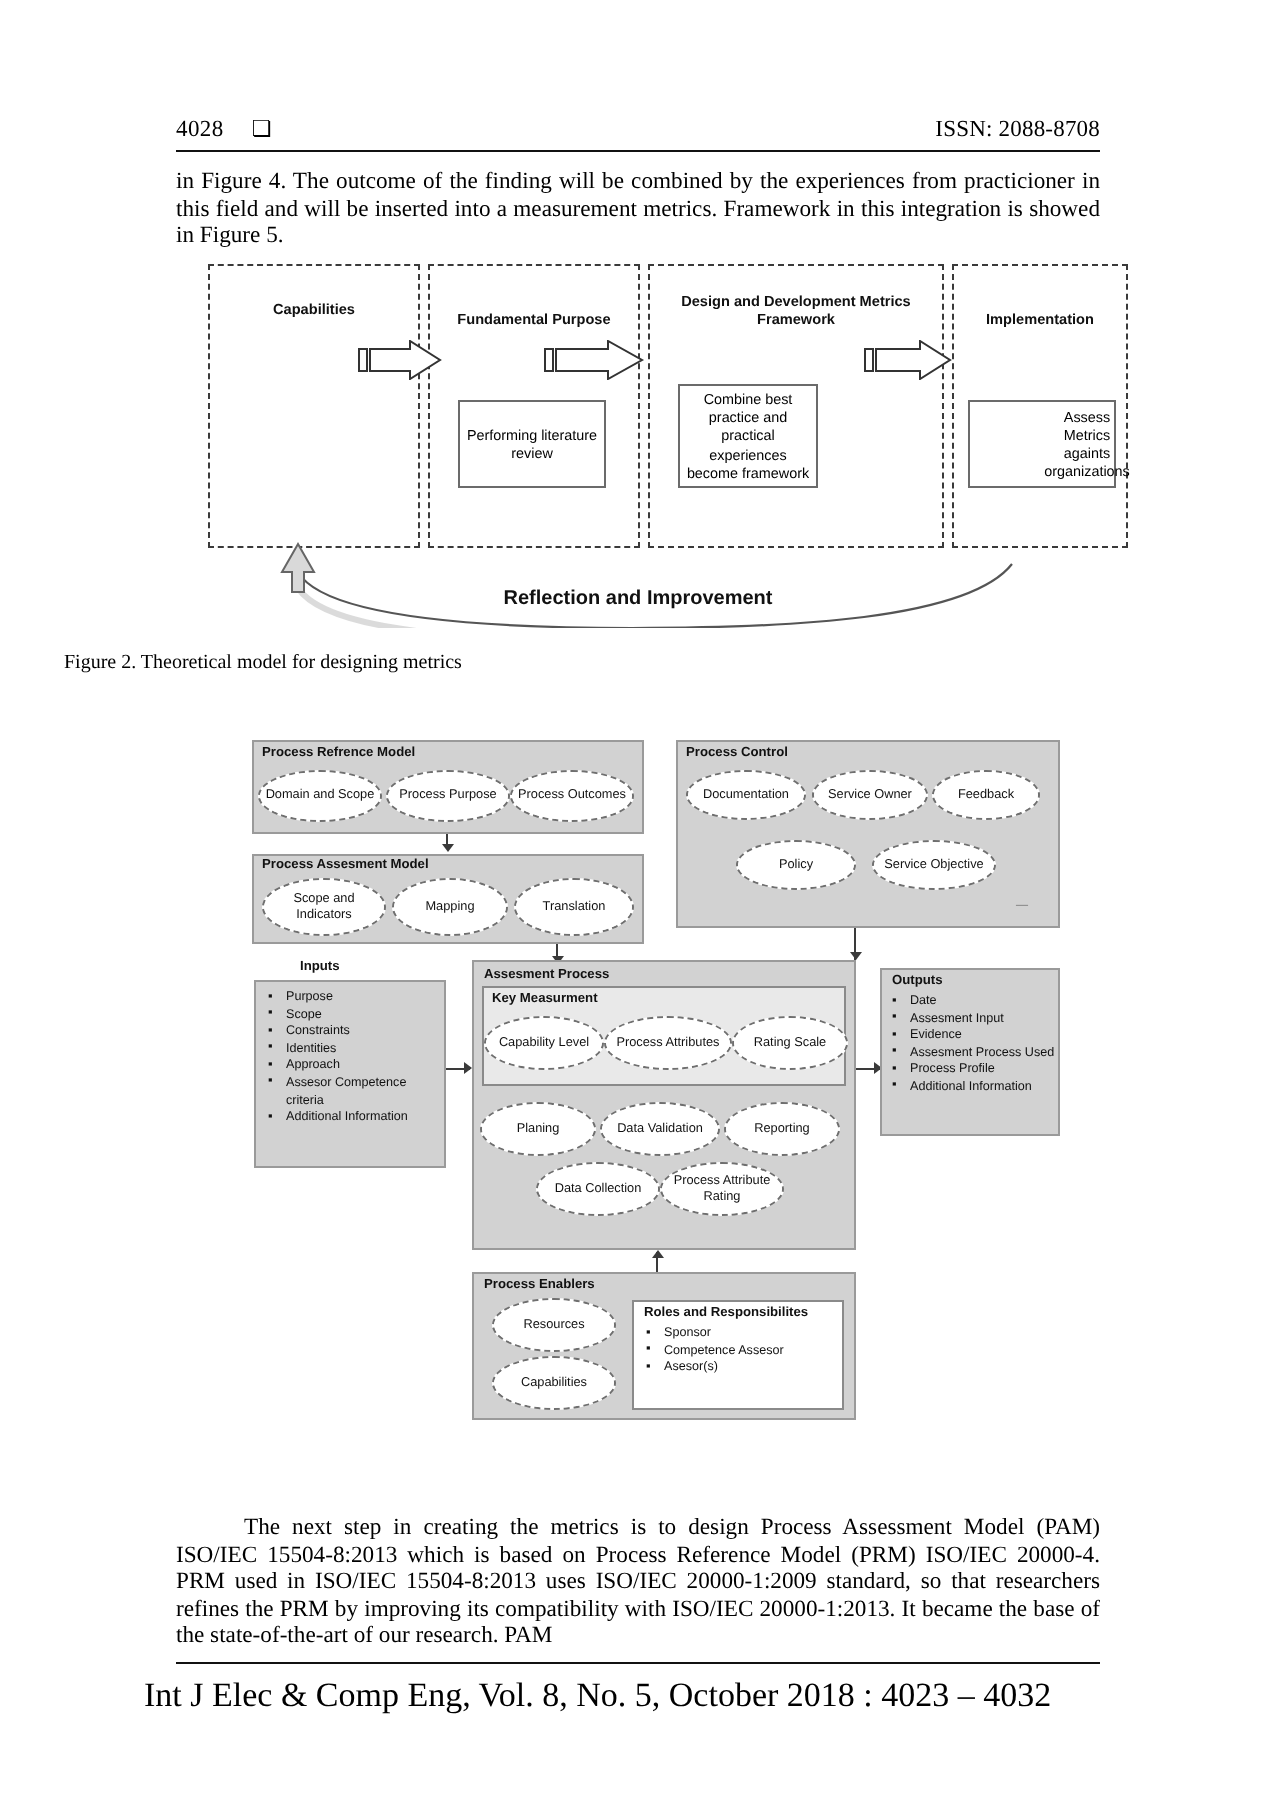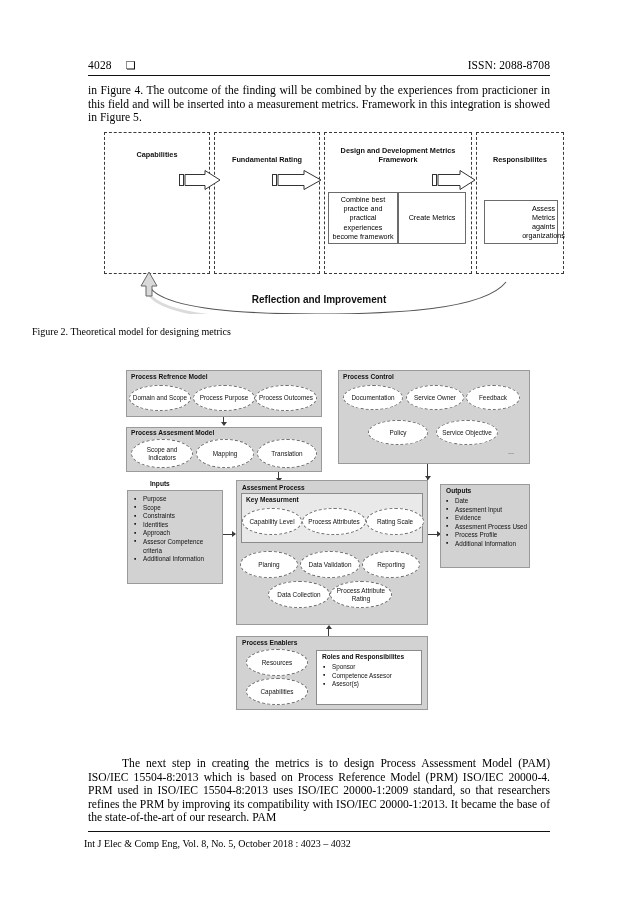--- a/index.html
+++ b/index.html
@@ -23,21 +23,21 @@
   .para{position:absolute;font-size:11.6px;line-height:13.6px;
         text-align:justify;color:#000;}
   #para-top{left:88px;top:84px;width:462px;}
   #para-bot{left:88px;top:757px;width:462px;}
   #para-bot .ind{display:inline-block;width:34px;}
 
   .caption{position:absolute;width:638px;text-align:left;font-size:10px;padding-left:32px;}
   #cap2{top:326px;}
   #cap5{top:718px;}
 
-  .footer{position:absolute;left:84px;top:838px;font-size:10px;}
+  .footer{position:absolute;left:72px;top:838px;font-size:17px;}
 
   
   #fig2{position:absolute;left:104px;top:132px;width:430px;height:182px;}
   .f2-lane{position:absolute;border:1.1px dashed #3a3a3a;box-sizing:border-box;top:0;height:142px;}
   .f2-title{position:absolute;font-family:"Liberation Sans",sans-serif;
             font-weight:bold;font-size:7.3px;text-align:center;color:#111;line-height:9px;}
   .f2-box{position:absolute;border:1px solid #6b6b6b;box-sizing:border-box;background:#fff;
           font-family:"Liberation Sans",sans-serif;font-size:7.2px;line-height:9.2px;
           text-align:center;display:flex;align-items:center;justify-content:center;padding:2px;}
   .f2-arrow{position:absolute;}
@@ -84,39 +84,39 @@
   <div class="para" id="para-top">in Figure 4. The outcome of the finding will be combined by the experiences from practicioner in this field and will be inserted into a measurement metrics. Framework in this integration is showed in Figure 5.</div>
 
   <div id="fig2">
 
     <div class="f2-lane" style="left:0px;width:106px;"></div>
     <div class="f2-lane" style="left:110px;width:106px;"></div>
     <div class="f2-lane" style="left:220px;width:148px;"></div>
     <div class="f2-lane" style="left:372px;width:88px;"></div>
 
     <div class="f2-title" style="left:10px;top:18px;width:86px;">Capabilities</div>
-    <div class="f2-title" style="left:118px;top:23px;width:90px;">Fundamental Rating</div>
+    <div class="f2-title" style="left:118px;top:23px;width:90px;">Fundamental Purpose</div>
     <div class="f2-title" style="left:232px;top:14px;width:124px;">Design and Development Metrics Framework</div>
-    <div class="f2-title" style="left:376px;top:23px;width:80px;">Responsibilites</div>
+    <div class="f2-title" style="left:376px;top:23px;width:80px;">Implementation</div>
 
     <svg class="f2-arrow" style="left:75px;top:38px;" width="44" height="20" viewBox="0 0 44 20">
       <rect x="0.5" y="4.5" width="4" height="11" fill="#fff" stroke="#333" stroke-width="1"></rect>
       <path d="M6,4.5 L26,4.5 L26,0.5 L41,10 L26,19.5 L26,15.5 L6,15.5 Z" fill="#fff" stroke="#333" stroke-width="1"></path>
     </svg>
     <svg class="f2-arrow" style="left:168px;top:38px;" width="52" height="20" viewBox="0 0 52 20">
       <rect x="0.5" y="4.5" width="4" height="11" fill="#fff" stroke="#333" stroke-width="1"></rect>
       <path d="M6,4.5 L32,4.5 L32,0.5 L49,10 L32,19.5 L32,15.5 L6,15.5 Z" fill="#fff" stroke="#333" stroke-width="1"></path>
     </svg>
     <svg class="f2-arrow" style="left:328px;top:38px;" width="46" height="20" viewBox="0 0 46 20">
       <rect x="0.5" y="4.5" width="4" height="11" fill="#fff" stroke="#333" stroke-width="1"></rect>
       <path d="M6,4.5 L28,4.5 L28,0.5 L43,10 L28,19.5 L28,15.5 L6,15.5 Z" fill="#fff" stroke="#333" stroke-width="1"></path>
     </svg>
 
-    <div class="f2-box" style="left:224px;top:60px;width:70px;height:52px;">Combine best practice and practical experiences become framework</div>
-    <div class="f2-box" style="left:294px;top:60px;width:68px;height:52px;">Create Metrics</div>
+    <div class="f2-box" style="left:125px;top:68px;width:74px;height:44px;">Performing literature review</div>
+    <div class="f2-box" style="left:235px;top:60px;width:70px;height:52px;">Combine best practice and practical experiences become framework</div>
     <div class="f2-box" style="left:380px;top:68px;width:74px;height:44px;padding-left:47px;">Assess Metrics againts organizations</div>
 
     <svg style="position:absolute;left:0px;top:138px;" width="430" height="44" viewBox="0 0 430 44">
       <path d="M45,16 C60,42 160,44 212,44 C290,44 380,40 402,12" fill="none" stroke="#555" stroke-width="1.1"></path>
       <path d="M45,24 C62,50 160,50 212,50" fill="none" stroke="#bdbdbd" stroke-width="3" opacity="0.55"></path>
       <path d="M45,2 L53,16 L48,16 L48,26 L42,26 L42,16 L37,16 Z" fill="#d9d9d9" stroke="#666" stroke-width="1"></path>
     </svg>
     <div id="f2-loop-label" style="left:135px;top:162px;">Reflection and Improvement</div>
   </div>
 

